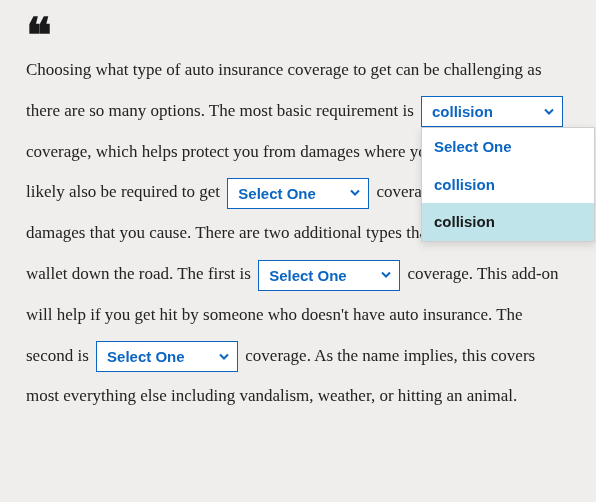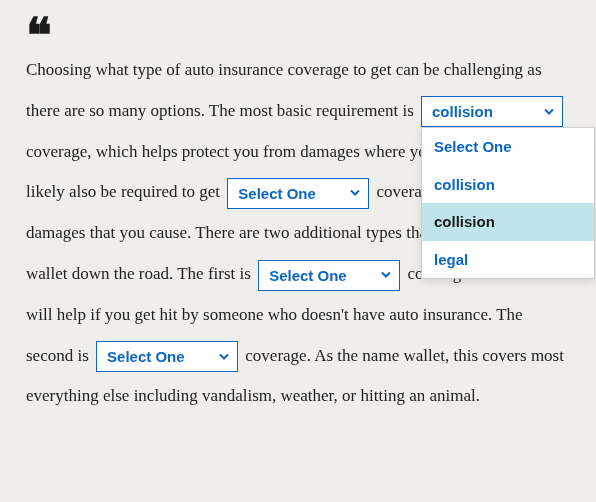--- a/index.html
+++ b/index.html
@@ -87,21 +87,20 @@
   <span class="dd-box">
     <span>collision</span>
     <span class="chev"><svg class="ch" viewBox="0 0 12 12">
             <path d="M2 4l4 4 4-4"></path>
           </svg></span>
   </span>
   <div class="dd-panel">
     <div class="dd-item">Select One</div>
     <div class="dd-item">collision</div>
     <div class="dd-item selected">collision</div>
-    <div class="dd-item">legal</div>
   </div>
 </span>
 
 <span class="txt"> coverage, which helps protect you from damages where you're at fault. You'll likely also be required to get </span>
 
 <span class="dd">
   <span class="dd-box">
     <span>Select One</span>
     <span class="chev"><svg class="ch" viewBox="0 0 12 12">
             <path d="M2 4l4 4 4-4"></path>
@@ -124,15 +123,15 @@
 
 <span class="dd">
   <span class="dd-box">
     <span>Select One</span>
     <span class="chev"><svg class="ch" viewBox="0 0 12 12">
             <path d="M2 4l4 4 4-4"></path>
           </svg></span>
   </span>
 </span>
 
-<span class="txt"> coverage. As the name wallet, this covers most everything else including vandalism, weather, or hitting an animal.</span>
+<span class="txt"> coverage. As the name implies, this covers most everything else including vandalism, weather, or hitting an animal.</span>
 
 </div>
 
 </body></html>

